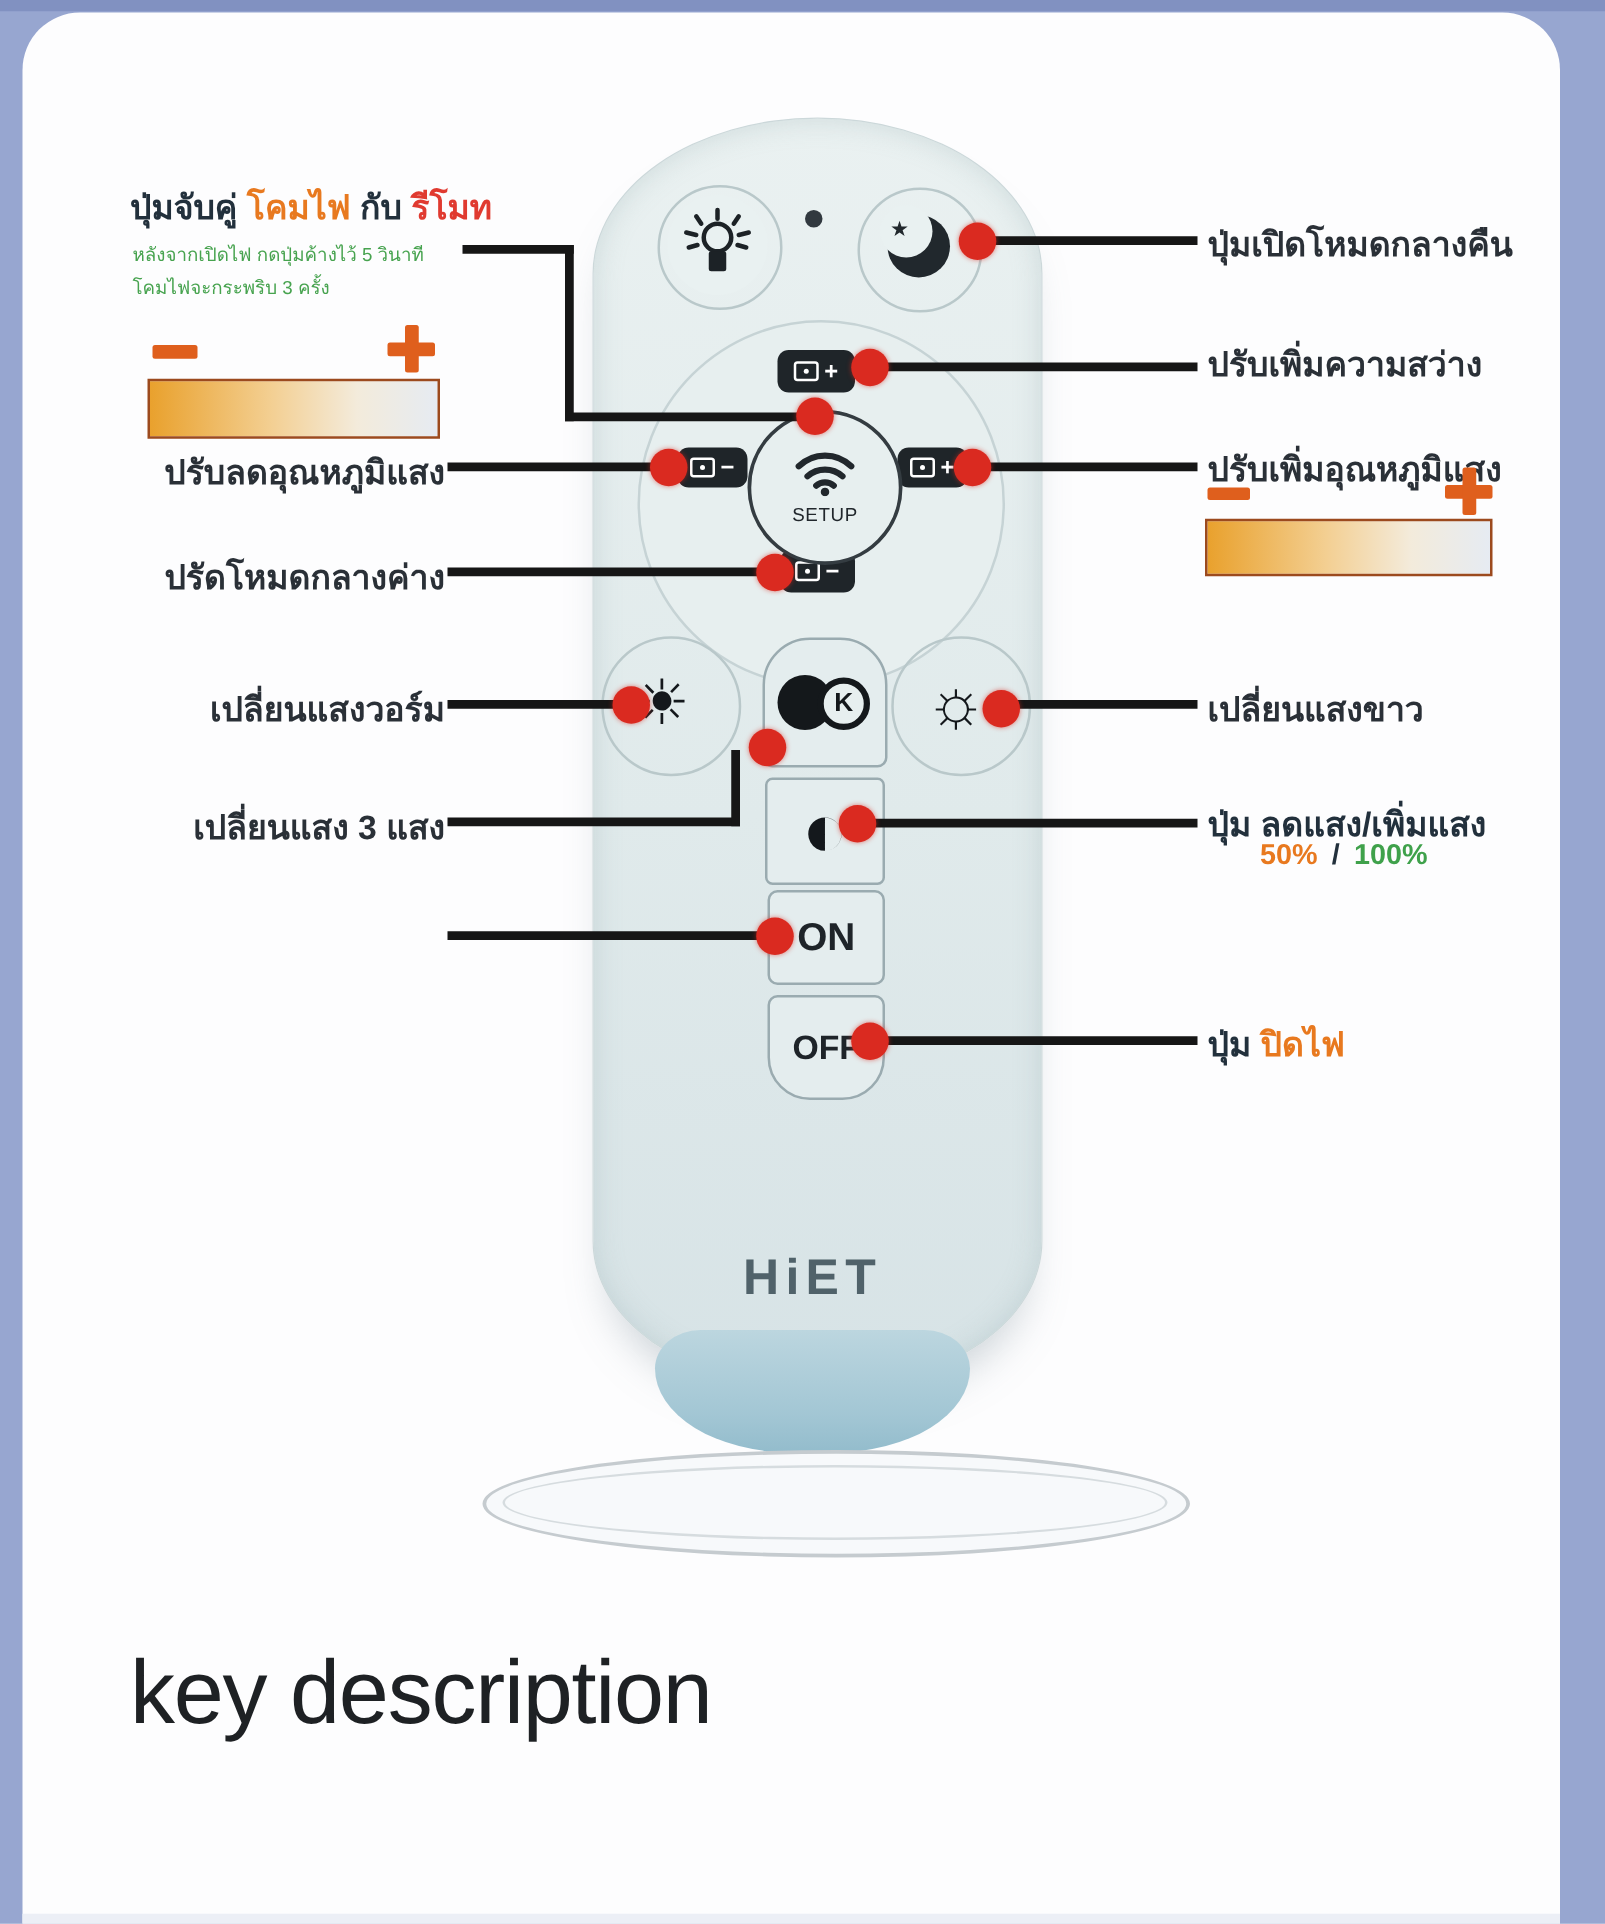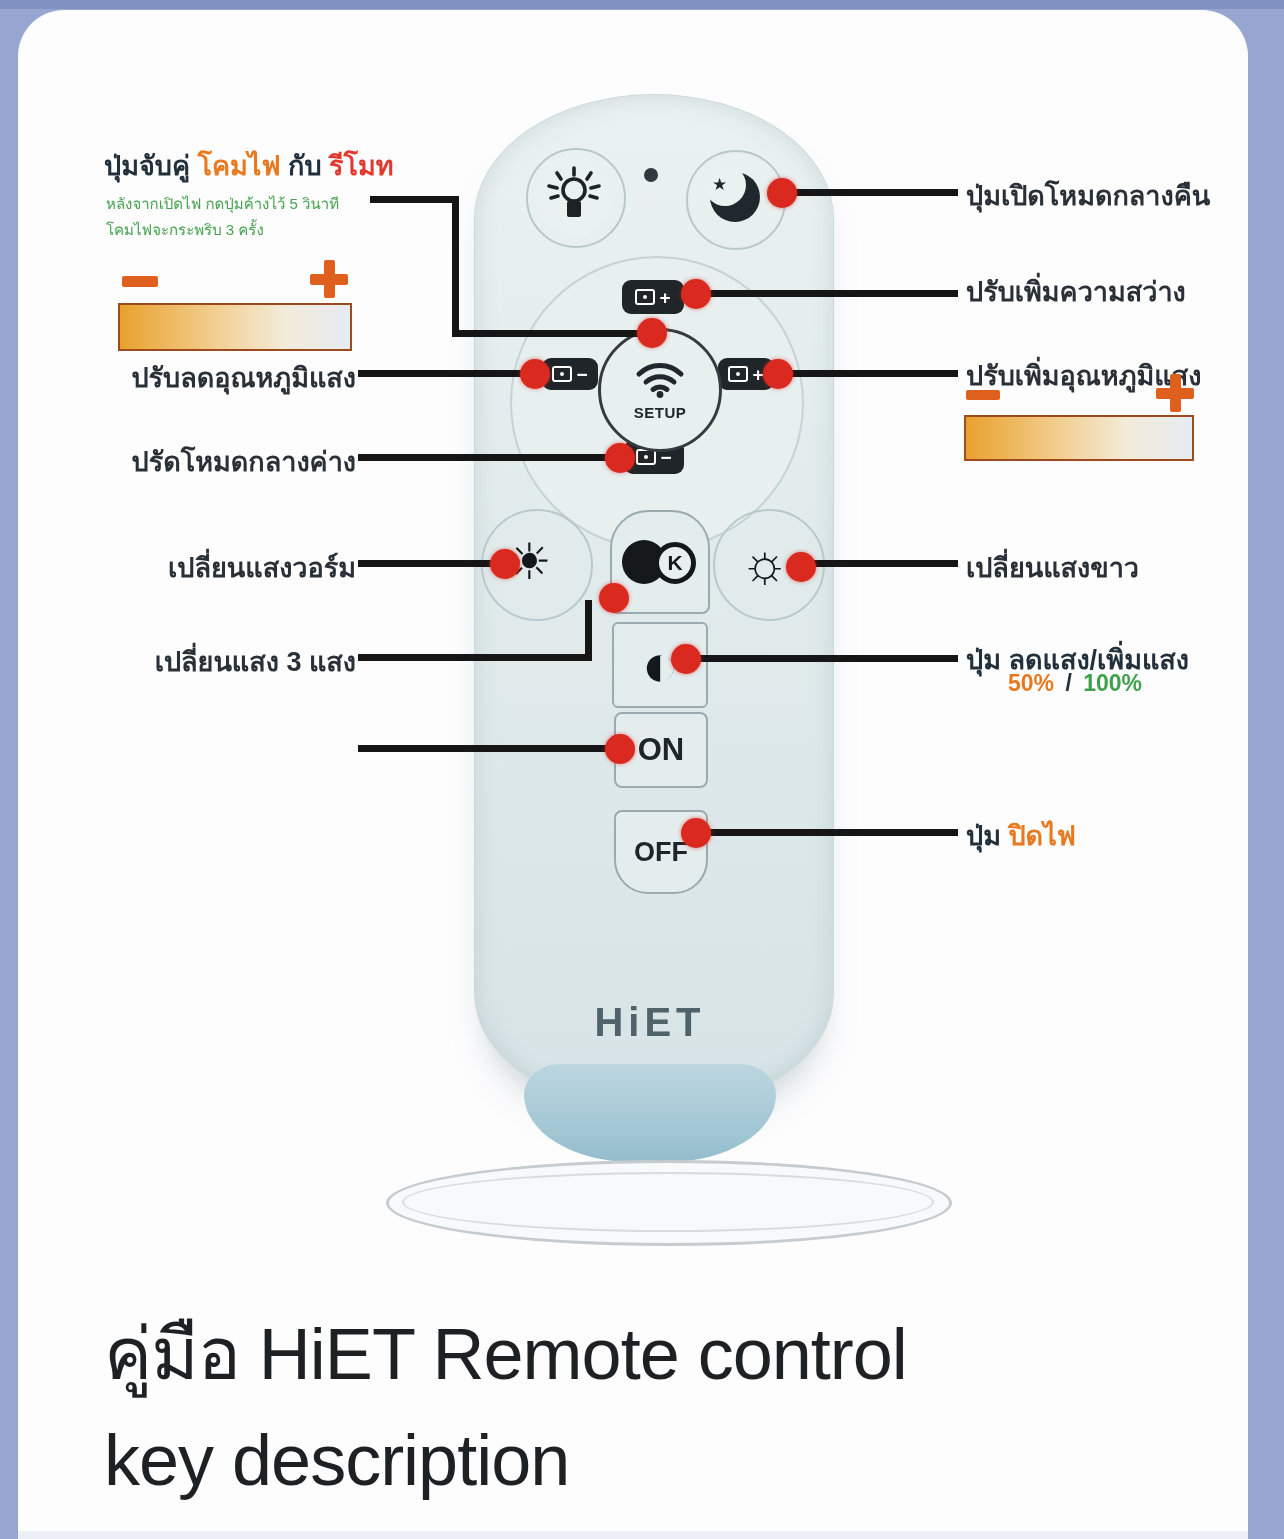--- a/index.html
+++ b/index.html
@@ -29,21 +29,21 @@
     display:flex;align-items:center;justify-content:center;}
   .led{position:absolute;left:626px;top:158px;width:14px;height:14px;border-radius:50%;background:#31393f;}
 
   .pill{position:absolute;background:#1f2529;border-radius:9px;display:flex;align-items:center;justify-content:center;gap:4px;color:#fff;}
   .pill .mini{width:16px;height:12px;border:2px solid #fff;border-radius:3px;display:flex;align-items:center;justify-content:center;}
   .pill .mini i{width:4px;height:4px;border-radius:50%;background:#fff;display:block;}
   .pill .sign{font-size:19px;font-weight:bold;line-height:1;}
 
   .setup-ring{position:absolute;left:580px;top:318px;width:118px;height:118px;border:3px solid #343c41;border-radius:50%;
     background:#e7efef;display:flex;flex-direction:column;align-items:center;justify-content:center;gap:2px;}
-  .setup-label{font-size:15px;font-weight:bold;color:#21272c;letter-spacing:.5px;}
+  .setup-label{font-size:15px;font-weight:normal;color:#21272c;letter-spacing:.5px;}
 
   .slot{position:absolute;border:2px solid #9aabb0;background:#e4edee;display:flex;align-items:center;justify-content:center;}
   .slot-text{font-weight:bold;color:#1e2429;}
 
   .glyph{color:#14181c;line-height:1;}
   .crescent-wrap{position:relative;width:58px;height:58px;}
   .crescent-dark{position:absolute;left:4px;top:6px;width:50px;height:50px;border-radius:50%;background:#21282d;}
   .crescent-cut{position:absolute;left:-2px;top:-2px;width:42px;height:42px;border-radius:50%;background:#e9f1f1;}
   .crescent-star{position:absolute;left:6px;top:8px;font-size:17px;color:#21282d;}
 
@@ -171,21 +171,21 @@
     <div class="circle-outline" style="left:695px;top:499px;width:108px;height:108px;"></div>
     <div class="glyph" style="position:absolute;left:722px;top:525px;font-size:54px;">☼</div>
 
     <div class="slot" style="left:594px;top:612px;width:92px;height:82px;border-radius:6px;">
       <span class="glyph" style="font-size:62px;">◐</span>
     </div>
 
     <div class="slot" style="left:596px;top:702px;width:90px;height:72px;border-radius:8px;">
       <span class="slot-text" style="font-size:31px;">ON</span>
     </div>
-    <div class="slot" style="left:596px;top:786px;width:90px;height:80px;border-radius:8px 8px 34px 34px;margin-top:14px;">
+    <div class="slot" style="left:596px;top:786px;width:90px;height:80px;border-radius:8px 8px 34px 34px;">
       <span class="slot-text" style="font-size:27px;">OFF</span>
     </div>
 
     <div class="brand">HiET</div>
 
     <div class="line" style="left:352px;top:186px;width:89px;"></div>
     <div class="vline" style="left:434px;top:186px;height:141px;"></div>
     <div class="line" style="left:434px;top:320px;width:192px;"></div>
     <div class="dot" style="left:619px;top:308px;"></div>
 
@@ -264,19 +264,18 @@
       <span class="c-orange">50%</span>
       <span class="c-dark sep">/</span>
       <span class="c-green">100%</span>
     </div>
     <div class="lbl right-col" style="top:804px;">
       <span class="c-dark">ปุ่ม </span>
       <span class="c-orange">ปิดไฟ</span>
     </div>
 
     <div class="title">
-      <div>คู่มือ HiET Remote control</div>
       <div>key description</div>
     </div>
 
     <div class="card-bottom"></div>
   </div>
 </div>
 
 </body></html>

